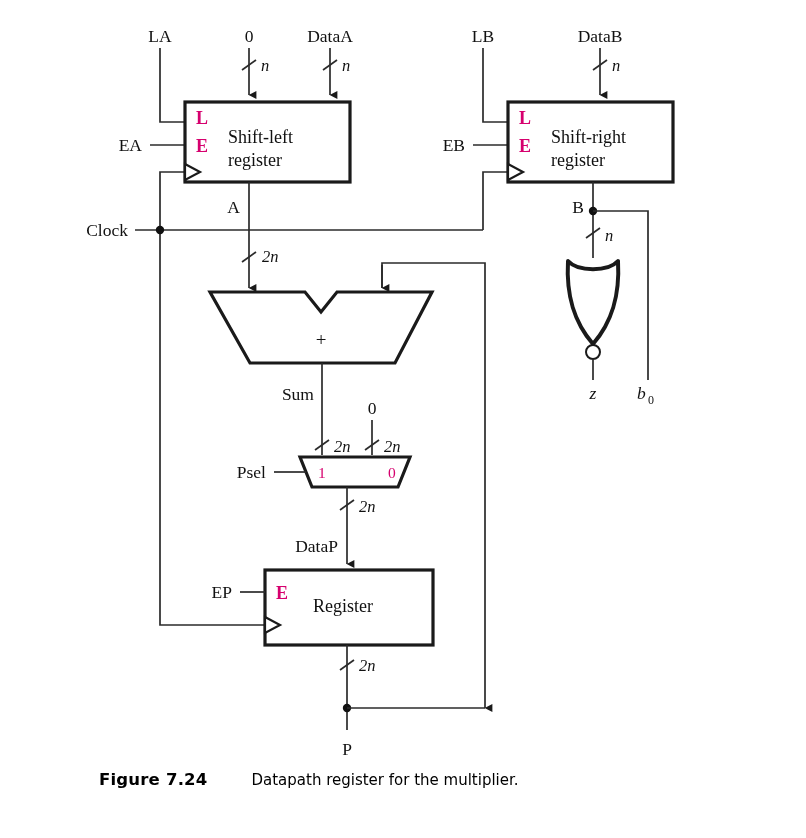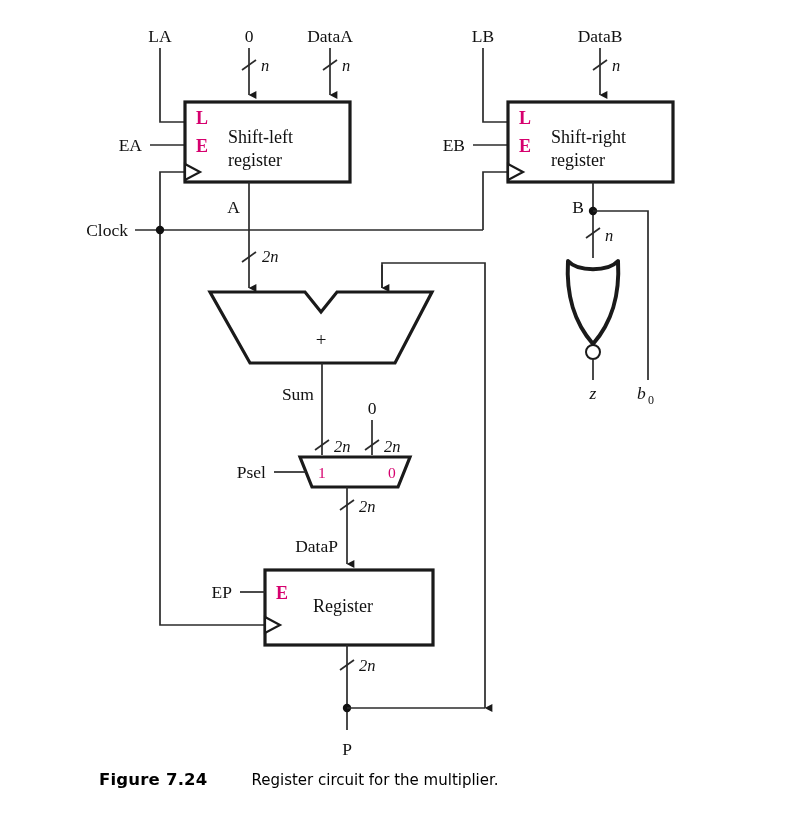--- a/index.html
+++ b/index.html
@@ -214,17 +214,17 @@
     <text class="lbl" x="347" y="755" text-anchor="middle">P</text>
 
     <text class="lbl-sub" x="593" y="399" text-anchor="middle">z</text>
     <text class="lbl-sub" x="637" y="399">b</text>
     <text class="lbl-subsc" x="648" y="404">0</text>
   </svg>
 
   <div id="caption">
     <div class="cap-inner">
       <span class="cap-fig">Figure 7.24</span>
-      <span class="cap-txt">Register circuit for the multiplier.</span>
+      <span class="cap-txt">Datapath register for the multiplier.</span>
     </div>
   </div>
 
 </div>
 
 </body></html>

